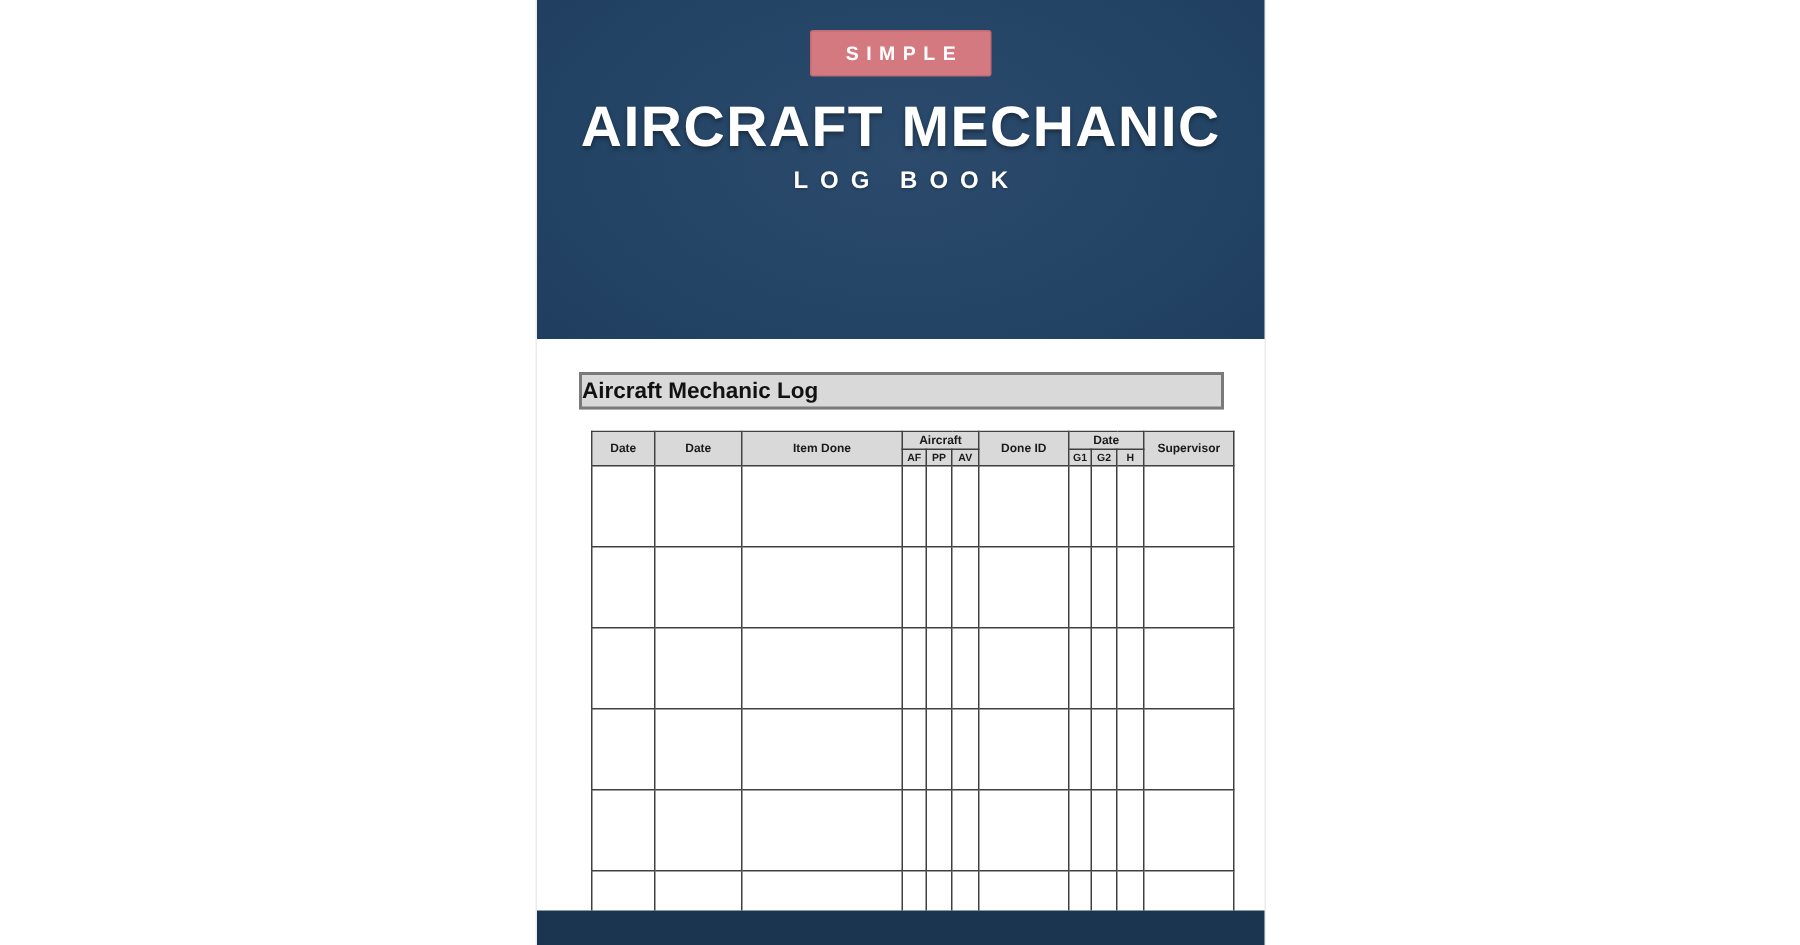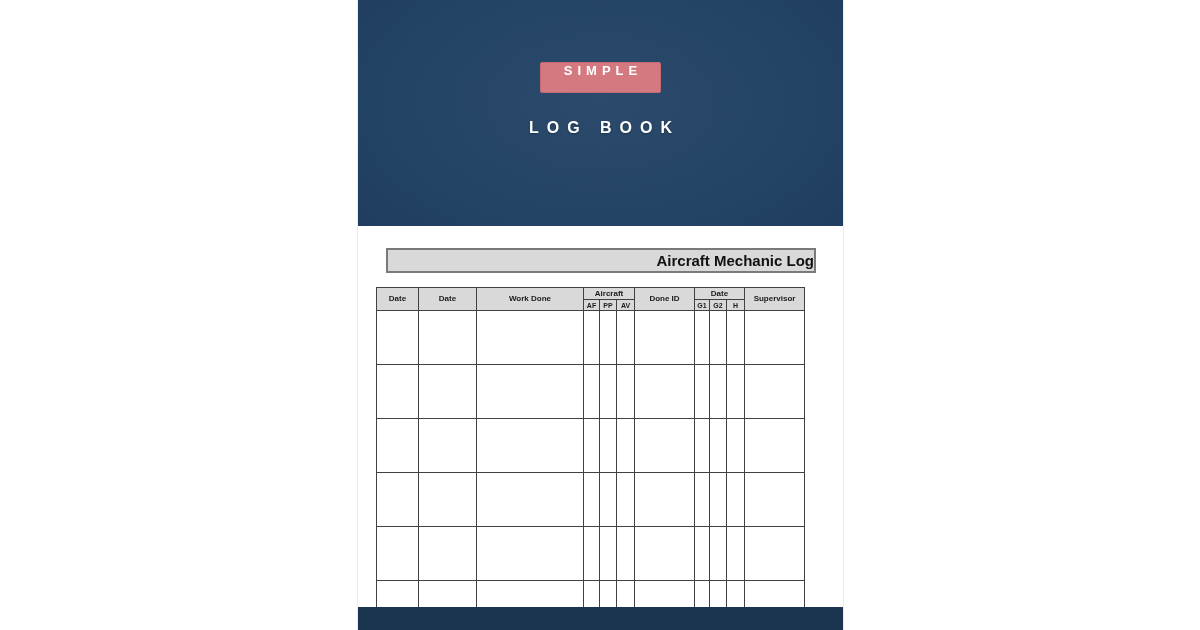--- a/index.html
+++ b/index.html
@@ -21,41 +21,41 @@
   .cover{position:absolute;left:357px;top:0;width:487px;height:630px;background:#ffffff;
     border-left:1px solid rgba(0,0,0,0.08);border-right:1px solid rgba(0,0,0,0.08);}
 
   .cover-top{position:absolute;left:0;top:0;width:100%;height:226px;
     background:radial-gradient(ellipse 420px 260px at 50% 42%,
       var(--navy-center) 0%, #24436402 0%),
     radial-gradient(ellipse 500px 300px at 50% 45%,
       var(--navy-center) 0%, #234364 45%, var(--navy-edge) 85%, #18304f 100%);
     display:flex;flex-direction:column;align-items:center;}
 
-  .badge{margin-top:62px;height:31px;padding:0 18px;
+  .badge{margin-top:20px;height:31px;padding:0 18px;
     background:var(--badge-bg);border:1px solid var(--badge-border);border-radius:2px;
-    display:flex;justify-content:center;}
+    display:flex;align-items:center;justify-content:center;}
   .badge span{color:#fff;font-size:13px;font-weight:bold;letter-spacing:5px;
     padding-left:5px; }
 
   .cover-title{margin-top:13px;color:var(--title-text);font-size:38px;font-weight:bold;
     letter-spacing:1px;line-height:1.15;white-space:nowrap;
     text-shadow:0 2px 3px rgba(0,0,0,0.35);}
 
-  .cover-subtitle{margin-top:26px;color:var(--title-text);font-size:16px;font-weight:bold;
+  .cover-subtitle{margin-top:4px;color:var(--title-text);font-size:16px;font-weight:bold;
     letter-spacing:8px;padding-left:8px;white-space:nowrap;
     text-shadow:0 1px 2px rgba(0,0,0,0.3);}
 
   
   .sheet-title-bar{position:absolute;left:28px;top:248px;width:430px;height:25px;
     background:var(--header-gray);border:2px solid #7a7a7a;
-    display:flex;align-items:center;justify-content:flex-end;}
+    display:flex;align-items:center;justify-content:flex-start;}
   .sheet-title-bar span{font-size:15px;font-weight:bold;color:#111;}
 
-  .log-table-wrap{position:absolute;left:18px;top:287px;width:430px;height:320px;
+  .log-table-wrap{position:absolute;left:36px;top:287px;width:430px;height:320px;
     overflow:hidden;}
   table.log{border-collapse:collapse;table-layout:fixed;width:428px;}
   table.log th, table.log td{border:1px solid var(--table-border);padding:0;}
   table.log th{background:var(--header-gray);color:#1a1a1a;font-weight:bold;
     text-align:center;vertical-align:middle;}
   th.grp{font-size:8px;height:12px;line-height:1;}
   th.main{font-size:8px;line-height:1;}
   th.sub{font-size:7px;height:11px;line-height:1;}
   table.log td{height:54px;background:#ffffff;}
 
@@ -66,20 +66,21 @@
 </head>
 <body>
 
 <div class="canvas">
   <div class="cover">
 
     <div class="cover-top">
       <div class="badge">
         <span>SIMPLE</span>
       </div>
+      <div class="cover-title">AIRCRAFT MECHANIC</div>
       <div class="cover-subtitle">LOG BOOK</div>
     </div>
 
     <div class="sheet-title-bar">
       <span>Aircraft Mechanic Log</span>
     </div>
 
     <div class="log-table-wrap">
       <table class="log">
         <colgroup>
@@ -92,21 +93,21 @@
             <col style="width: 60px;">
             <col style="width: 15px;">
             <col style="width: 17px;">
             <col style="width: 18px;">
             <col style="width: 60px;">
           </colgroup>
         <thead>
           <tr>
             <th class="main" rowspan="2">Date</th>
             <th class="main" rowspan="2">Date</th>
-            <th class="main" rowspan="2">Work Done</th>
+            <th class="main" rowspan="2">Item Done</th>
             <th class="grp" colspan="3">Aircraft</th>
             <th class="main" rowspan="2">Done ID</th>
             <th class="grp" colspan="3">Date</th>
             <th class="main" rowspan="2">Supervisor</th>
           </tr>
           <tr>
             <th class="sub">AF</th>
             <th class="sub">PP</th>
             <th class="sub">AV</th>
             <th class="sub">G1</th>

